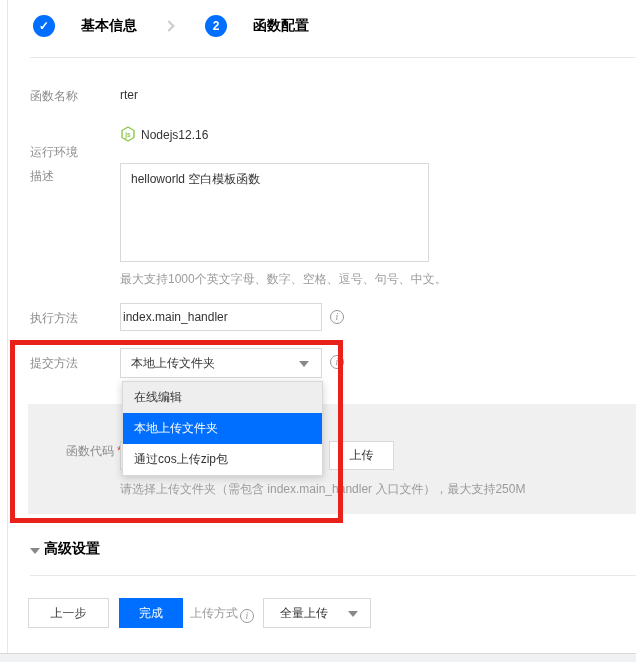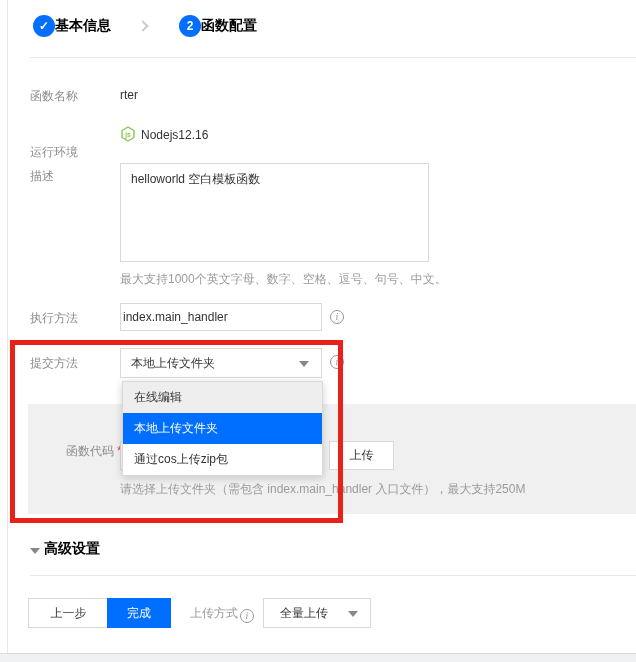--- a/index.html
+++ b/index.html
@@ -9,21 +9,21 @@
     font-size: 12px; color:#333; background:#fff; position:relative; overflow:hidden;
   }
   .screen { position:absolute; inset:0; }
   .left-border { position:absolute; left:7px; top:0; bottom:9px; width:1px; background:#e7e7e7; }
   .bottom-strip { position:absolute; left:0; right:0; bottom:0; height:9px; background:#f0f1f2; border-top:1px solid #d9d9d9; }
 
   
   .steps { position:absolute; left:33px; top:15px; display:flex; align-items:center; }
   .step-circle { width:22px; height:22px; border-radius:50%; background:#006eff; color:#fff;
     text-align:center; line-height:22px; font-size:12px; font-weight:bold; flex:0 0 auto; }
-  .step-label { font-size:14px; font-weight:bold; color:#000; margin-left:0; }
+  .step-label { font-size:14px; font-weight:bold; color:#000; margin-left:26px; }
   .chev { width:8px; height:8px; border-top:2px solid #ccc; border-right:2px solid #ccc;
     transform:rotate(45deg); margin:0 32px 0 28px; }
   .divider { position:absolute; left:30px; right:0; height:1px; background:#e8e8e8; }
 
   
   .flabel { position:absolute; left:30px; color:#8c8c8c; }
   .fvalue { position:absolute; color:#333; }
   .box { position:absolute; background:#fff; border:1px solid #d9d9d9; }
   .note { position:absolute; color:#9b9b9b; white-space:nowrap; }
   .info { display:inline-block; width:14px; height:14px; border:1px solid #979797; border-radius:50%;
@@ -120,21 +120,21 @@
     <div class="opt">通过cos上传zip包</div>
   </div>
 
   <div class="annotation"></div>
 
   <div class="tri-down"></div>
   <div class="adv-label">高级设置</div>
   <div class="divider" style="top:575px;"></div>
 
   <div class="btn" style="left:28px; top:598px; width:81px; height:30px; line-height:28px;">上一步</div>
-  <div class="btn-primary" style="left:107px; top:598px; width:64px; height:30px;">完成</div>
+  <div class="btn-primary" style="left:119px; top:598px; width:64px; height:30px;">完成</div>
   <div class="note" style="left:190px; top:605px; color:#999;">
     <span>上传方式</span><span class="info" style="margin-left:2px; vertical-align:-2px;">i</span>
   </div>
   <div class="box select" style="left:263px; top:598px; width:108px; height:30px; padding-left:16px;">
     <span>全量上传</span>
     <span class="caret"></span>
   </div>
 
   <div class="bottom-strip"></div>
 </div>

